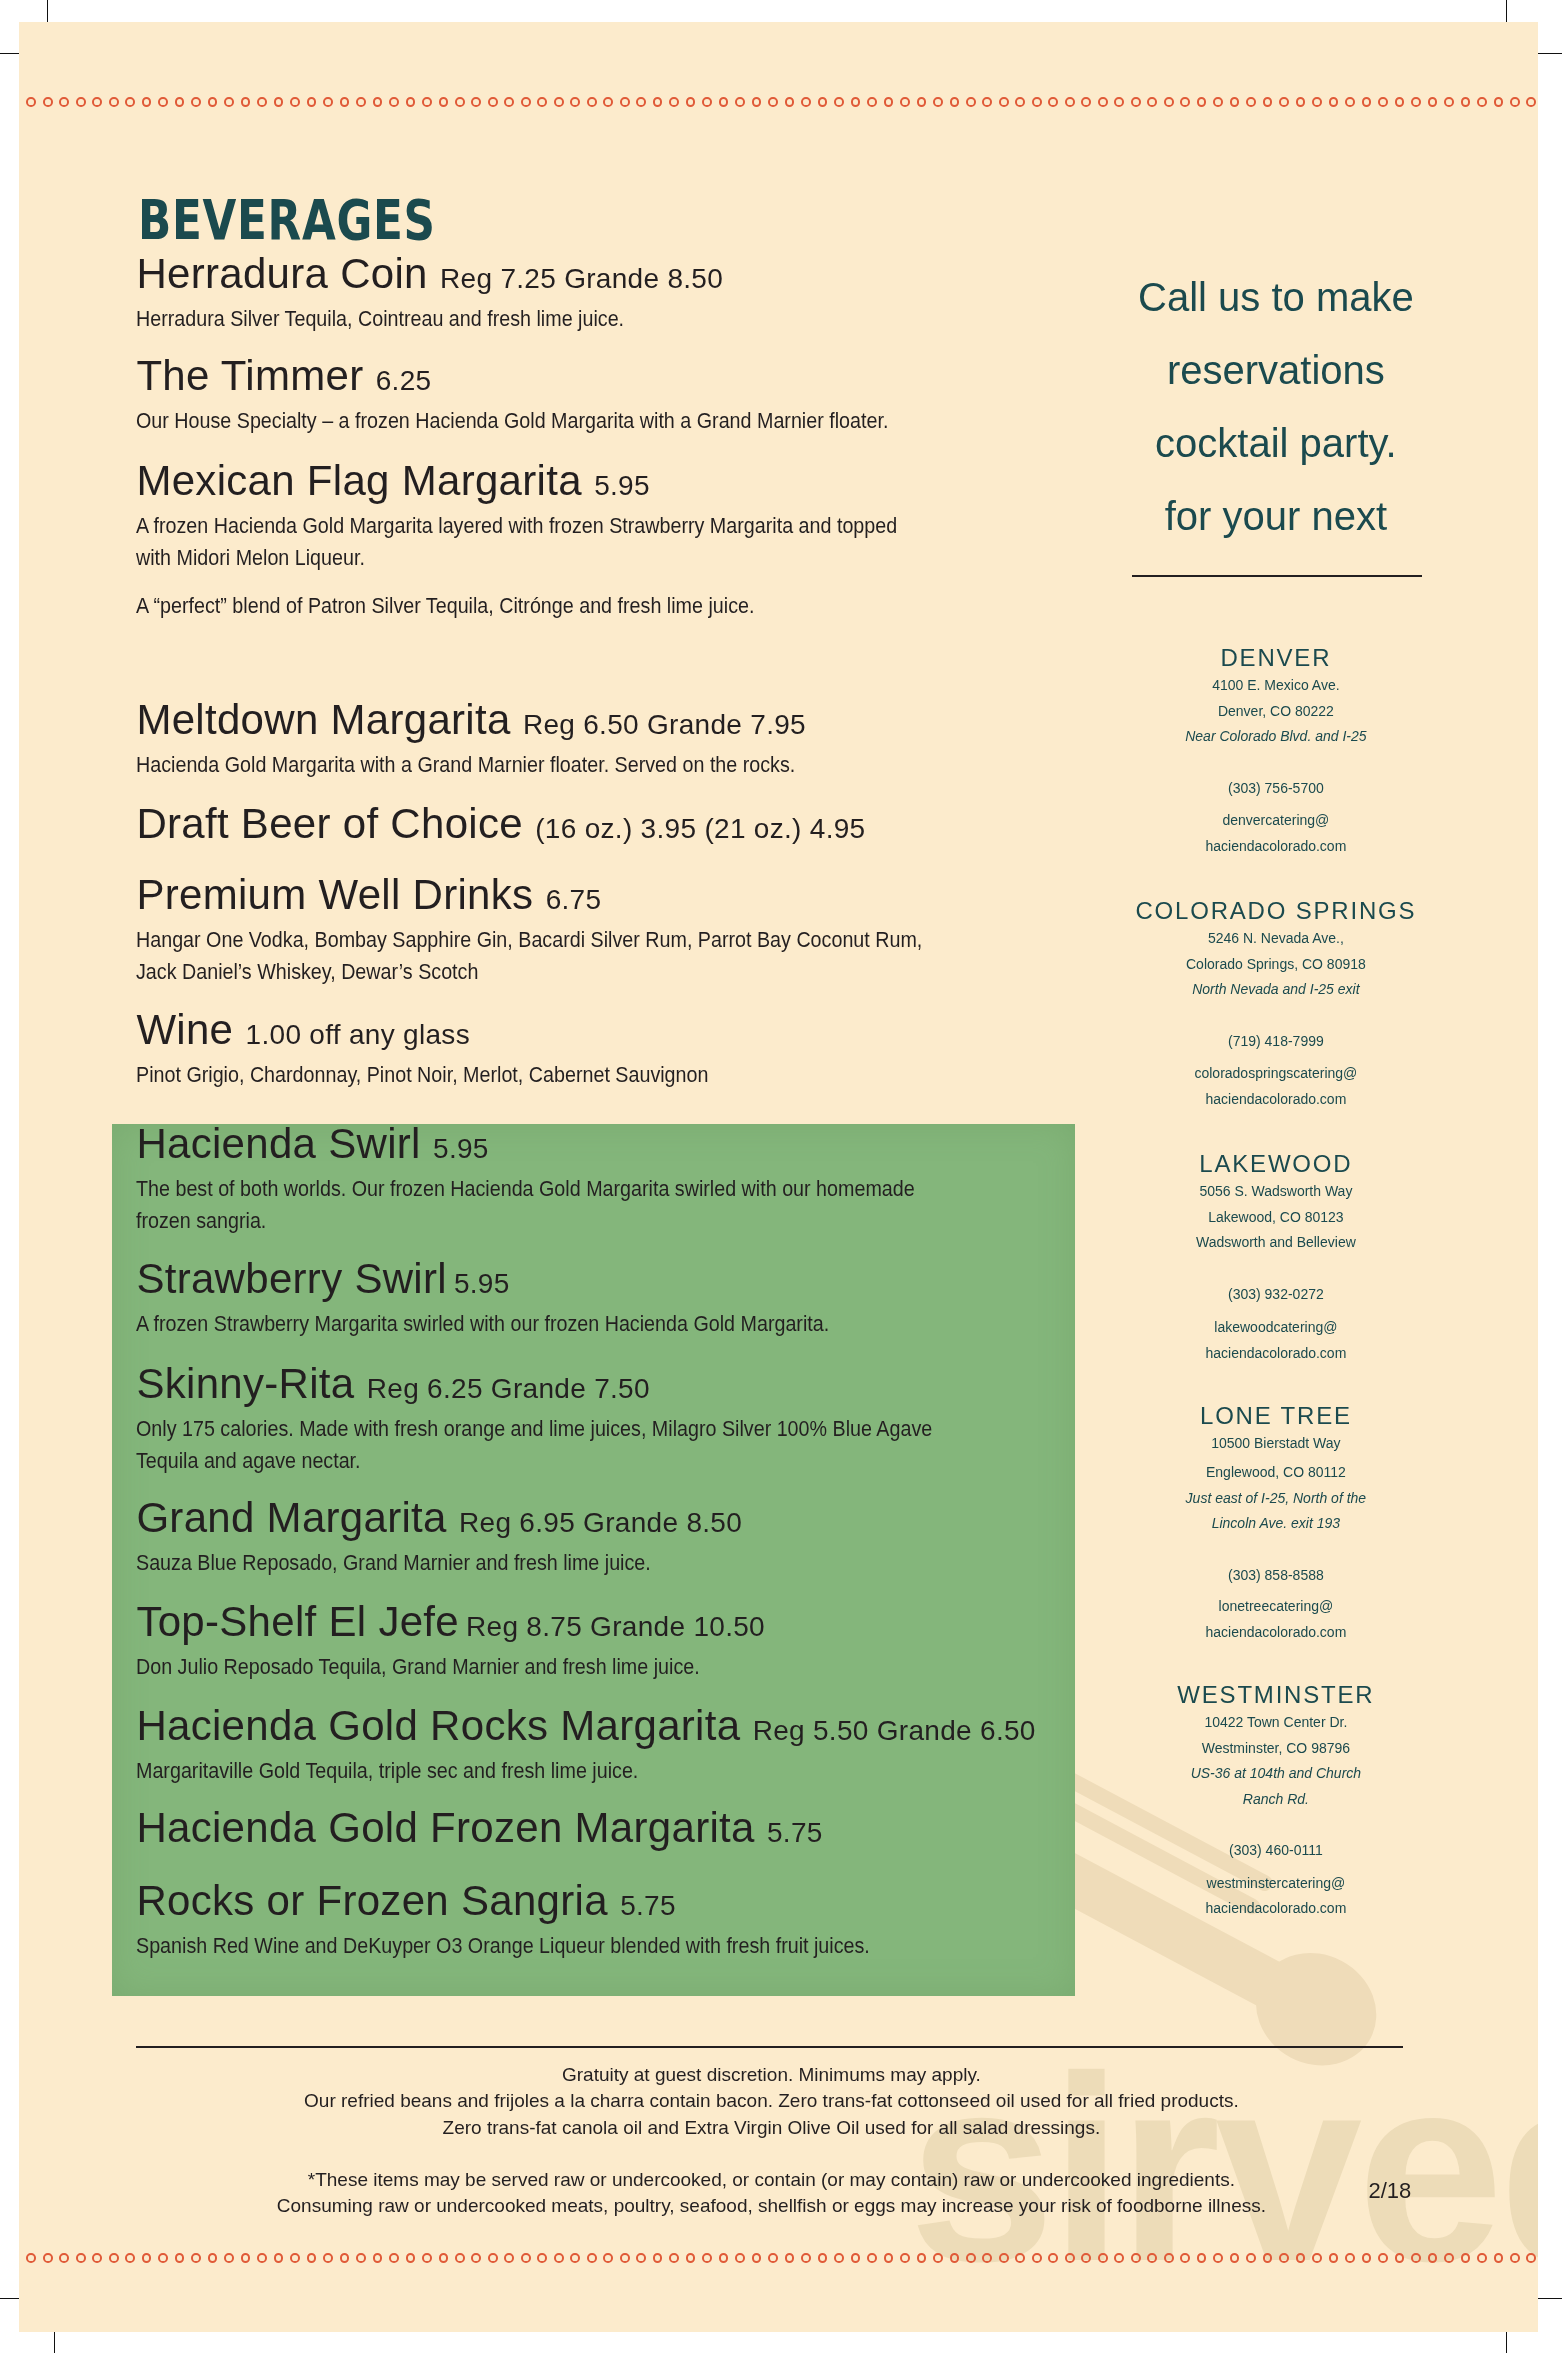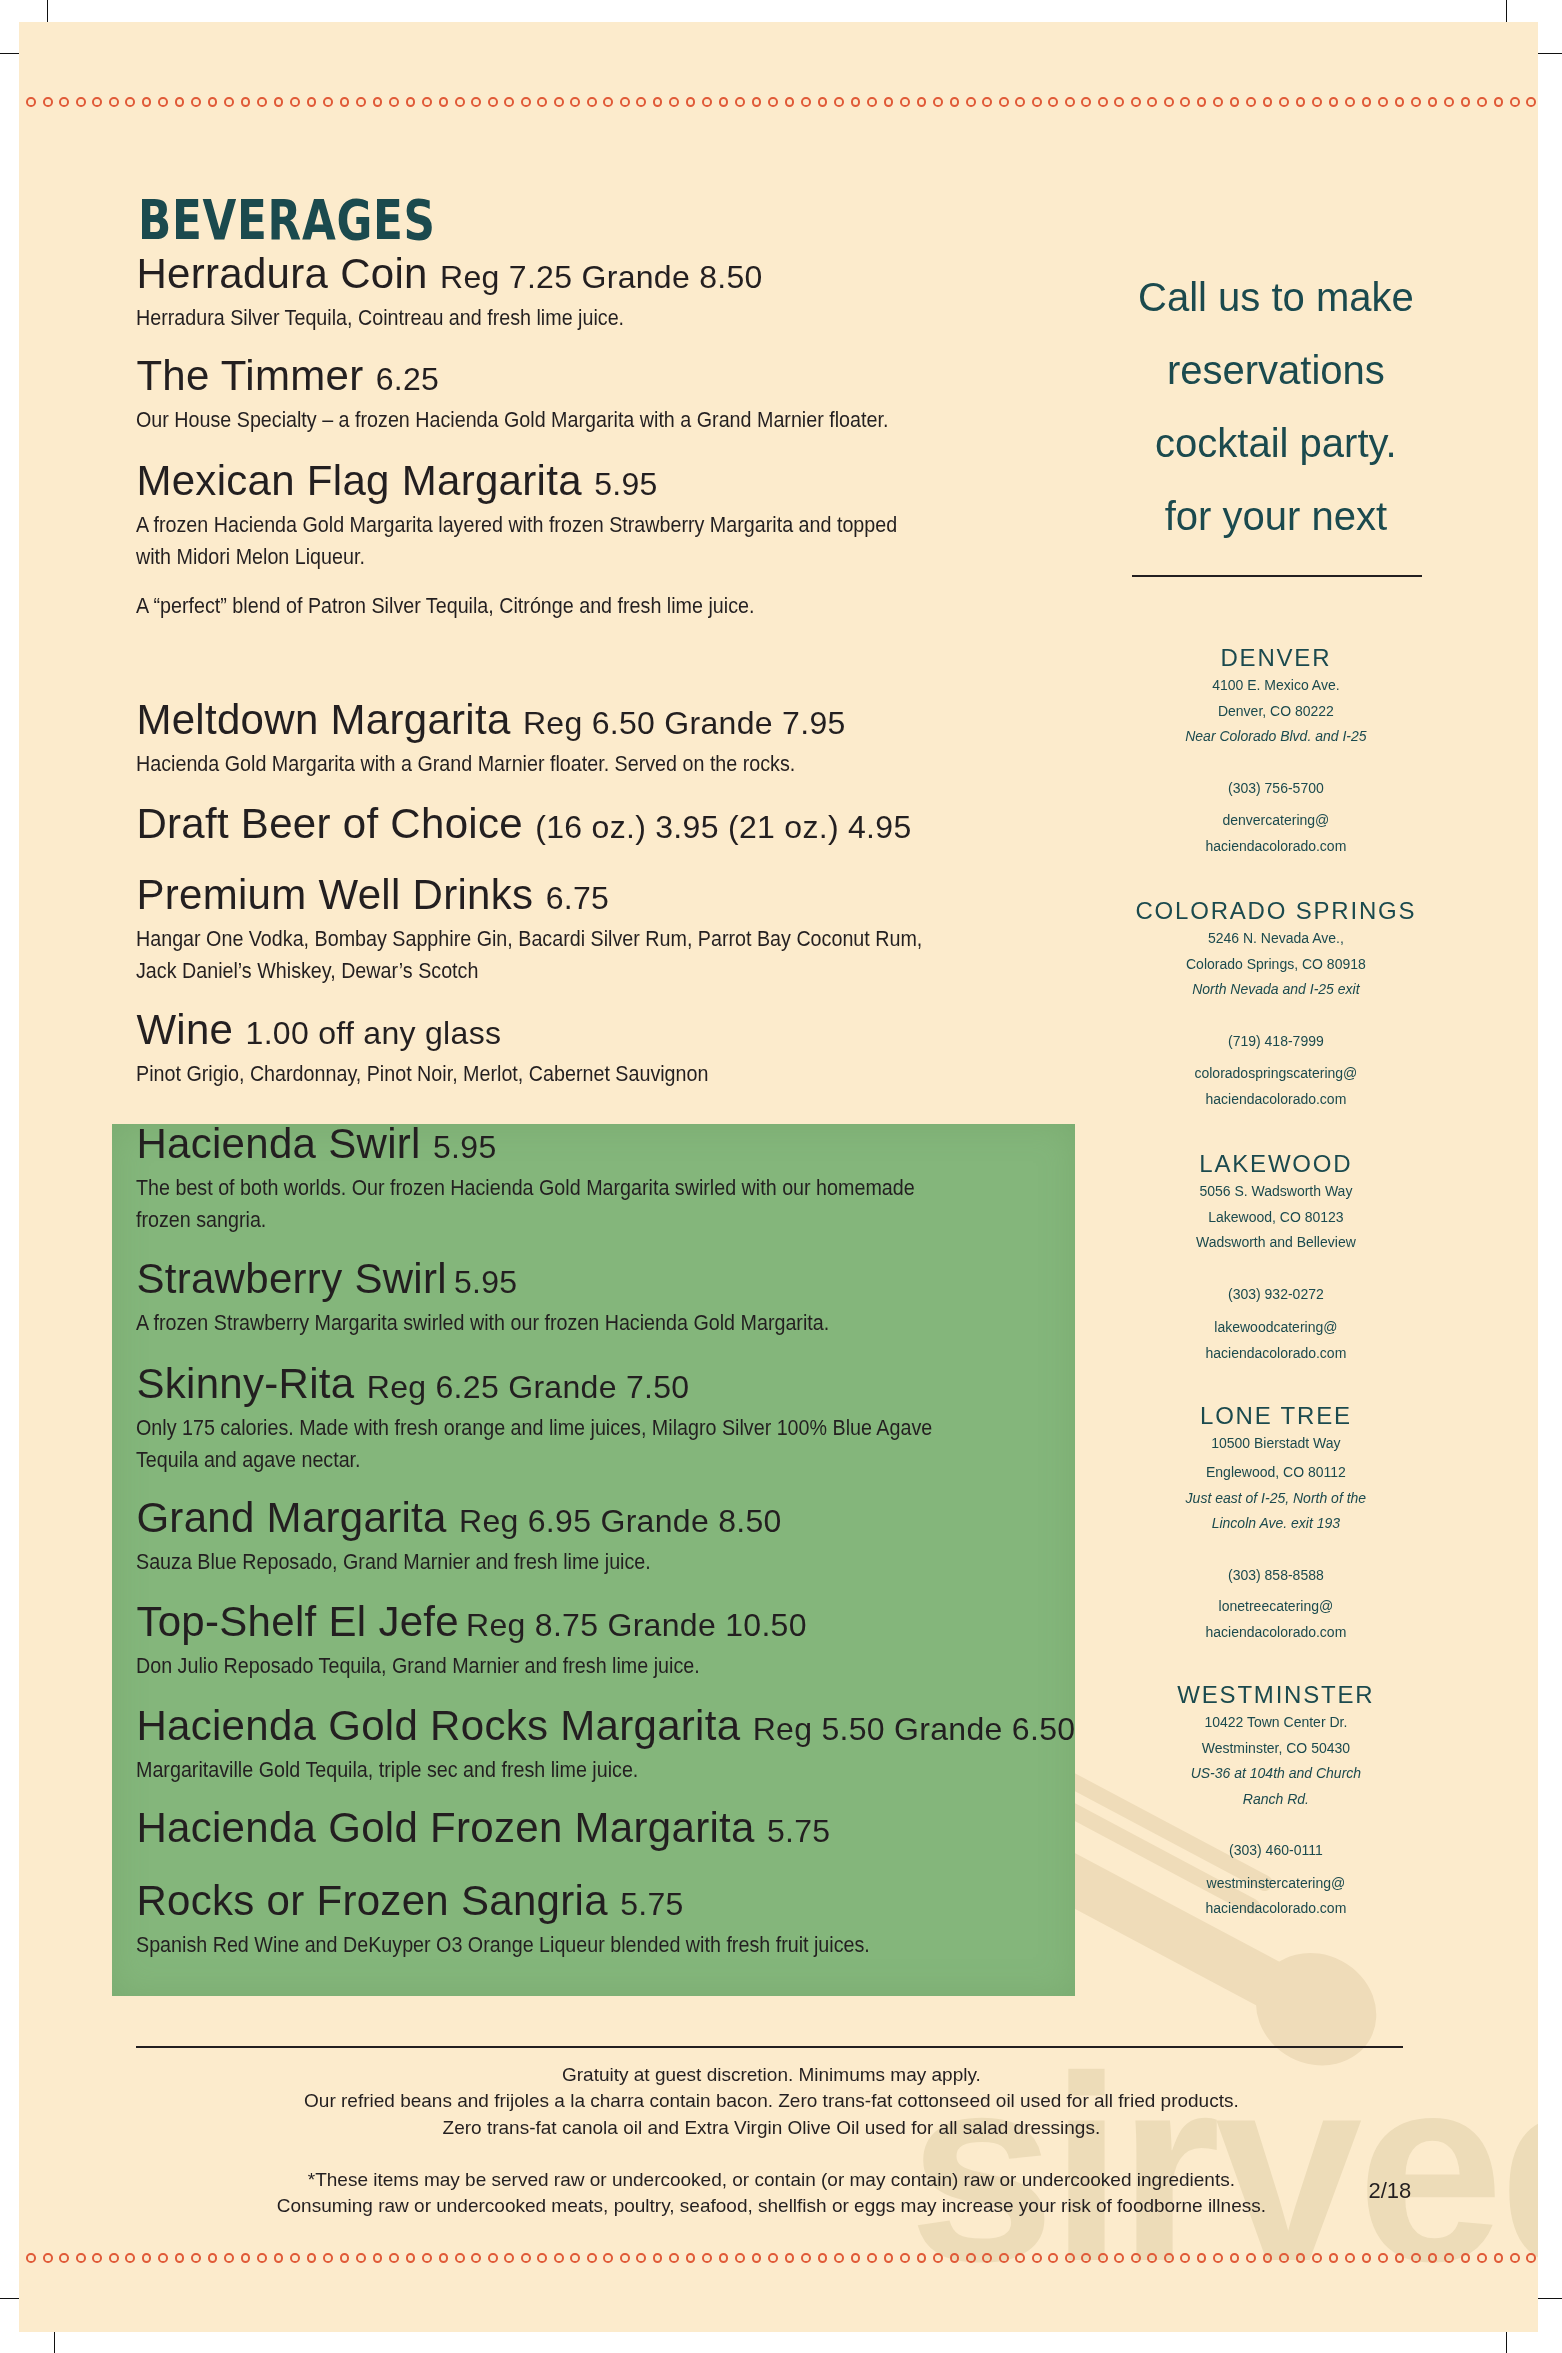--- a/index.html
+++ b/index.html
@@ -6,21 +6,21 @@
   body { width:1563px; height:2354px; background:#ffffff; position:relative; overflow:hidden;
          font-family:"Liberation Sans", sans-serif; }
   .page { position:absolute; left:19.4px; top:22px; width:1519px; height:2310px; background:#fcebcc; overflow:hidden; }
   .crop { position:absolute; border-color:#111; border-style:solid; border-width:0; }
   .dots { position:absolute; left:7px; right:0; height:12.3px; display:flex; gap:0; }
   .dot { width:9.7px; height:9.7px; border:2.3px solid #e05a38; border-radius:50%; box-sizing:border-box; margin-right:6.8px; flex:0 0 auto; }
   .abs { position:absolute; }
   .heading { color:#1b4a4e; font-family:"DejaVu Sans", sans-serif; font-weight:bold; font-size:56px; letter-spacing:0.9px; transform:scaleX(0.78); transform-origin:left top; line-height:1; }
   .item { position:absolute; left:117px; width:950px; color:#231f20; }
   .item .name { font-size:42px; line-height:49px; white-space:nowrap; letter-spacing:0.3px; }
-  .item .price { font-size:32px; margin-left:12.3px; }
+  .item .price { font-size:28px; margin-left:12.3px; }
   .item .desc { font-size:22.4px; line-height:32px; transform:scaleX(0.88); transform-origin:left top; width:1073px; }
   .green { position:absolute; left:93px; top:1102px; width:963px; height:872px; background:#84b67b;
            box-shadow: inset 0 0 35px rgba(90,140,80,0.25); }
   .right { position:absolute; left:1107px; width:299px; text-align:center; color:#1b4a4e; }
   .callout { font-size:40px; line-height:73px; color:#1b4a4e; }
   .loc-title { font-weight:normal; font-size:24px; letter-spacing:1.8px; line-height:30px; }
   .loc-line { font-size:14px; line-height:25.5px; }
   .loc-italic { font-style:italic; }
   .loc-gap { height:26.4px; }
   .rule { position:absolute; height:1.8px; background:#231f20; }
@@ -358,21 +358,21 @@
     <div class="loc-line loc-italic">Lincoln Ave. exit 193</div>
     <div class="loc-gap"></div>
     <div class="loc-line">(303) 858-8588</div>
     <div class="loc-line" style="margin-top:6px;">lonetreecatering@</div>
     <div class="loc-line">haciendacolorado.com</div>
   </div>
 
   <div class="right" style="top:1658px;">
     <div class="loc-title">WESTMINSTER</div>
     <div class="loc-line">10422 Town Center Dr.</div>
-    <div class="loc-line">Westminster, CO  50430</div>
+    <div class="loc-line">Westminster, CO  98796</div>
     <div class="loc-line loc-italic">US-36 at 104th and Church</div>
     <div class="loc-line loc-italic">Ranch Rd.</div>
     <div class="loc-gap"></div>
     <div class="loc-line">(303) 460-0111</div>
     <div class="loc-line" style="margin-top:7px;">westminstercatering@</div>
     <div class="loc-line">haciendacolorado.com</div>
   </div>
 
   <div class="rule" style="left:117px;top:2024px;width:1267px;"></div>
   <div class="footer" style="top:2040px;">

